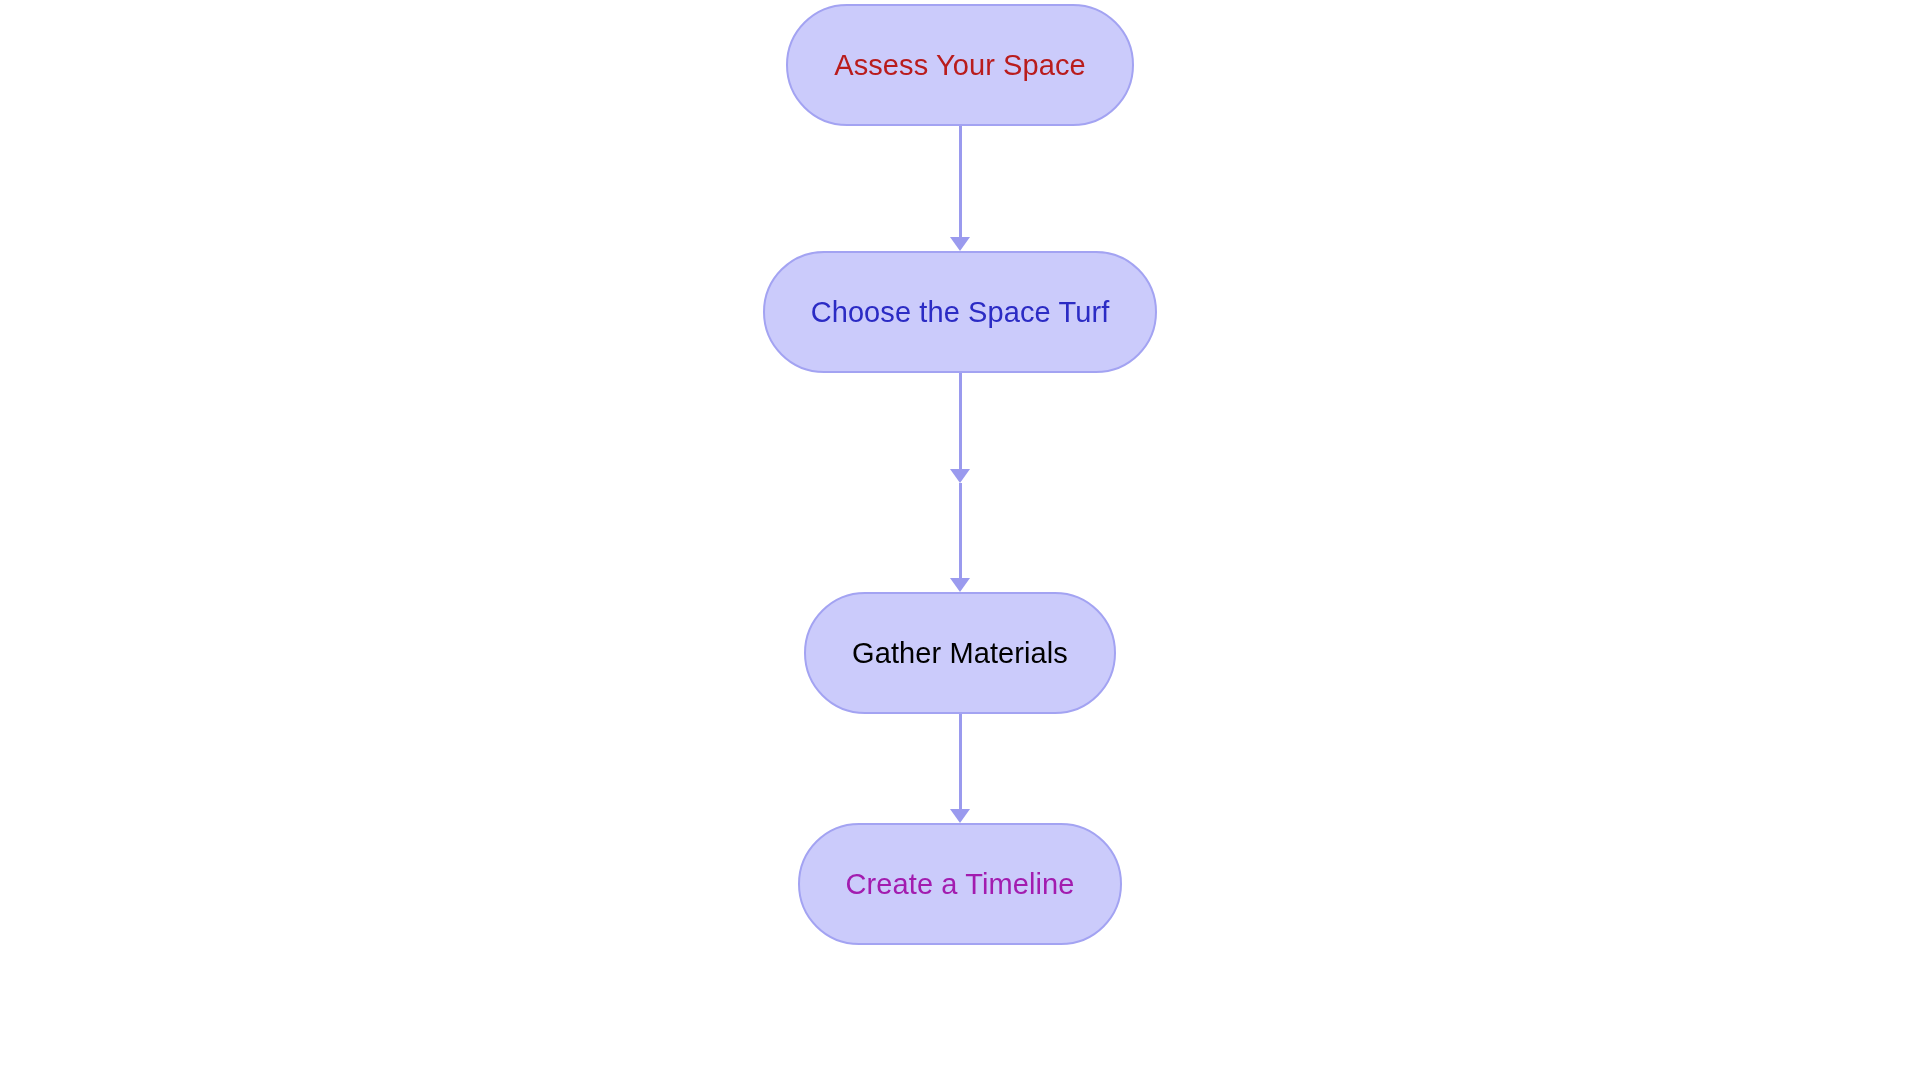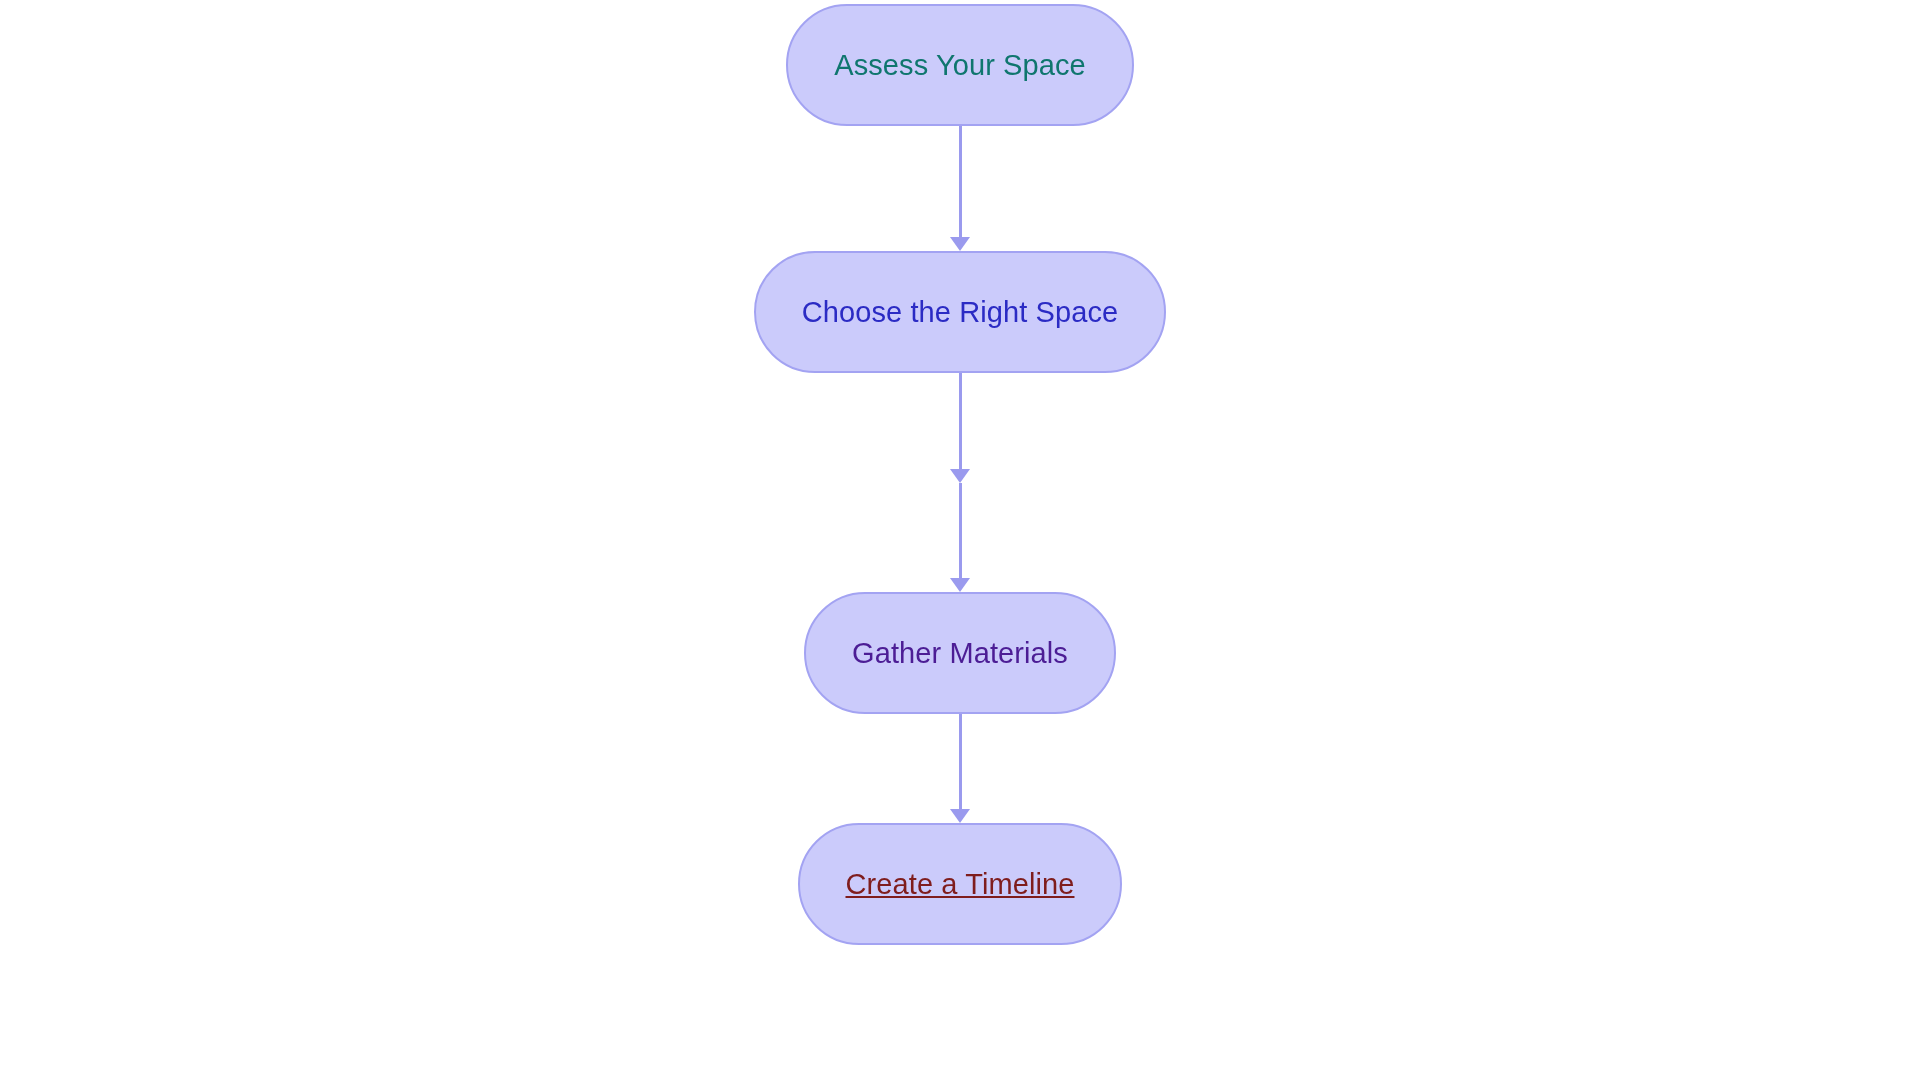--- a/index.html
+++ b/index.html
@@ -89,50 +89,50 @@
 </style>
 </head>
 <body style="background: rgb(255, 255, 255);">
 
 <div id="flow-canvas" style="background: rgb(255, 255, 255);">
   <div class="flow-column">
 
     <div class="top-pad"></div>
 
     <div class="node" style="background: rgb(203, 203, 251); border-color: rgb(163, 163, 242);">
-      <span class="node-label" style="color: #0f766e;">Assess Your Space</span>
+      <span class="node-label" style="color: #b91c1c;">Assess Your Space</span>
     </div>
 
     <div class="connector gap-1">
       <div class="connector-line" style="background: rgb(154, 154, 238);"></div>
       <div class="connector-arrow" style="border-top-color: rgb(154, 154, 238);"></div>
     </div>
 
     <div class="node" style="background: rgb(203, 203, 251); border-color: rgb(163, 163, 242);">
-      <span class="node-label" style="color: rgb(43, 43, 196);">Choose the Right Space</span>
+      <span class="node-label" style="color: rgb(43, 43, 196);">Choose the Space Turf</span>
     </div>
 
     <div class="connector gap-2">
       <div class="connector-line" style="background: rgb(154, 154, 238);"></div>
       <div class="connector-arrow" style="border-top-color: rgb(154, 154, 238);"></div>
     </div>
 
 
     <div class="connector gap-3">
       <div class="connector-line" style="background: rgb(154, 154, 238);"></div>
       <div class="connector-arrow" style="border-top-color: rgb(154, 154, 238);"></div>
     </div>
 
     <div class="node" style="background: rgb(203, 203, 251); border-color: rgb(163, 163, 242);">
-      <span class="node-label" style="color: #4c1d95;">Gather Materials</span>
+      <span class="node-label" style="color: #000000;">Gather Materials</span>
     </div>
 
     <div class="connector gap-4">
       <div class="connector-line" style="background: rgb(154, 154, 238);"></div>
       <div class="connector-arrow" style="border-top-color: rgb(154, 154, 238);"></div>
     </div>
 
     <div class="node" style="background: rgb(203, 203, 251); border-color: rgb(163, 163, 242);">
-      <span class="node-label" style="color: #7f1d1d; text-decoration: underline;">Create a Timeline</span>
+      <span class="node-label" style="color: #a21caf;">Create a Timeline</span>
     </div>
 
   </div>
 </div>
 
 </body></html>

